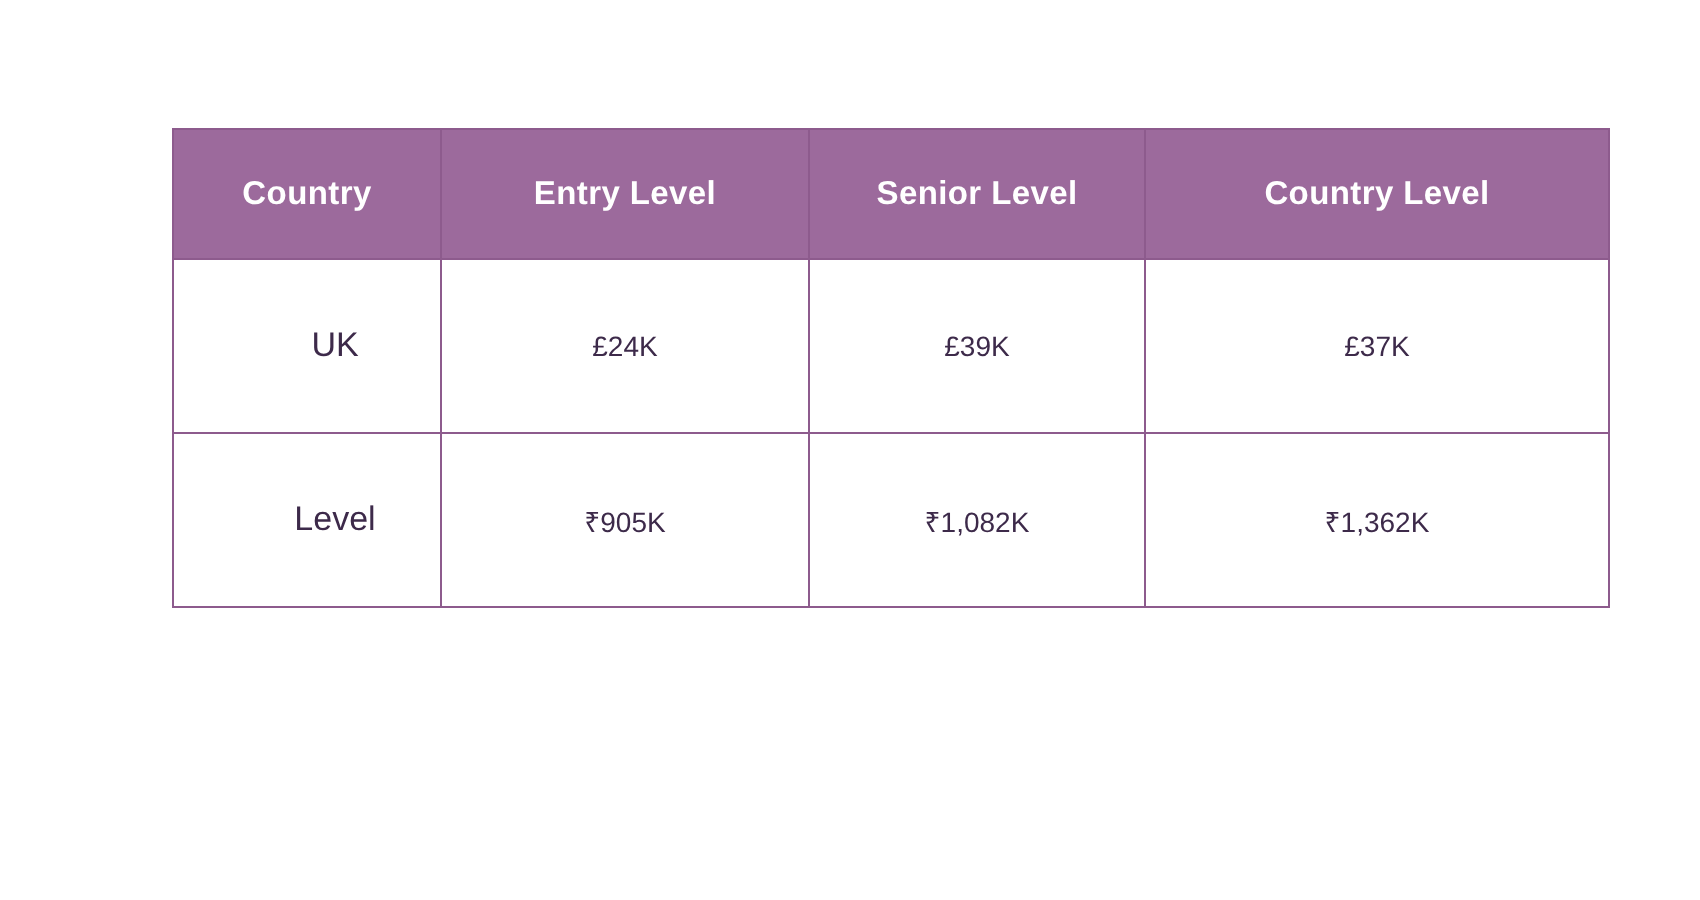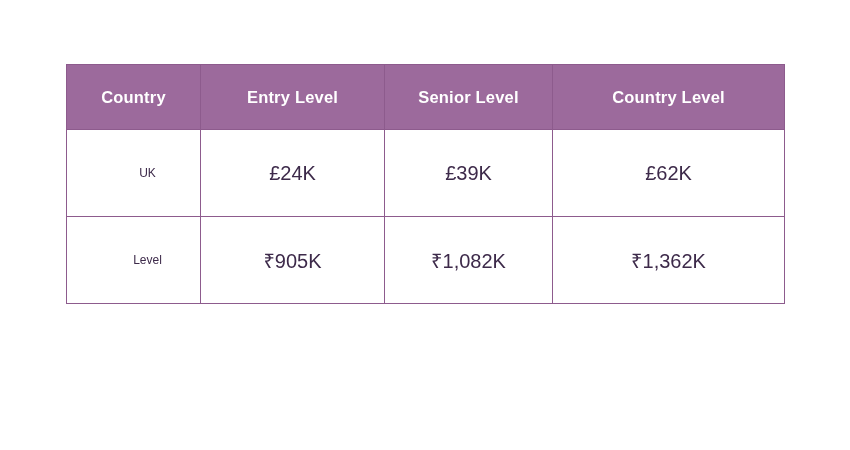--- a/index.html
+++ b/index.html
@@ -23,20 +23,21 @@
     position: absolute;
     left: 66px;
     top: 64px;
     width: 718px;
   }
 
   table.salary-table {
     border-collapse: collapse;
     width: 718px;
     table-layout: fixed;
+    margin-left: 20px;
   }
 
   table.salary-table th,
   table.salary-table td {
     border: 1px solid #8d5b8d;
     text-align: center;
     vertical-align: middle;
   }
 
   table.salary-table thead th {
@@ -46,28 +47,28 @@
     font-weight: bold;
     letter-spacing: 0.2px;
     height: 64px;
     padding: 0 6px;
     border-color: #8d5b8d;
   }
 
   table.salary-table tbody td {
     background: #ffffff;
     color: #3d2a4a;
-    font-size: 20px;
+    font-size: 14px;
     font-weight: normal;
     height: 86px;
     padding: 0 6px;
   }
 
   table.salary-table tbody td.country-cell {
-    font-size: 12px;
+    font-size: 17px;
     padding-left: 34px;
   }
 
   
   col.col-country  { width: 134px; }
   col.col-entry    { width: 184px; }
   col.col-average  { width: 168px; }
   col.col-senior   { width: 232px; }
 </style>
 </head>
@@ -88,21 +89,21 @@
           <th>Entry Level</th>
           <th>Senior Level</th>
           <th>Country Level</th>
         </tr>
       </thead>
       <tbody>
         <tr>
           <td class="country-cell">UK</td>
           <td>£24K</td>
           <td>£39K</td>
-          <td>£62K</td>
+          <td>£37K</td>
         </tr>
         <tr>
           <td class="country-cell">Level</td>
           <td>₹905K</td>
           <td>₹1,082K</td>
           <td>₹1,362K</td>
         </tr>
       </tbody>
     </table>
   </div>

